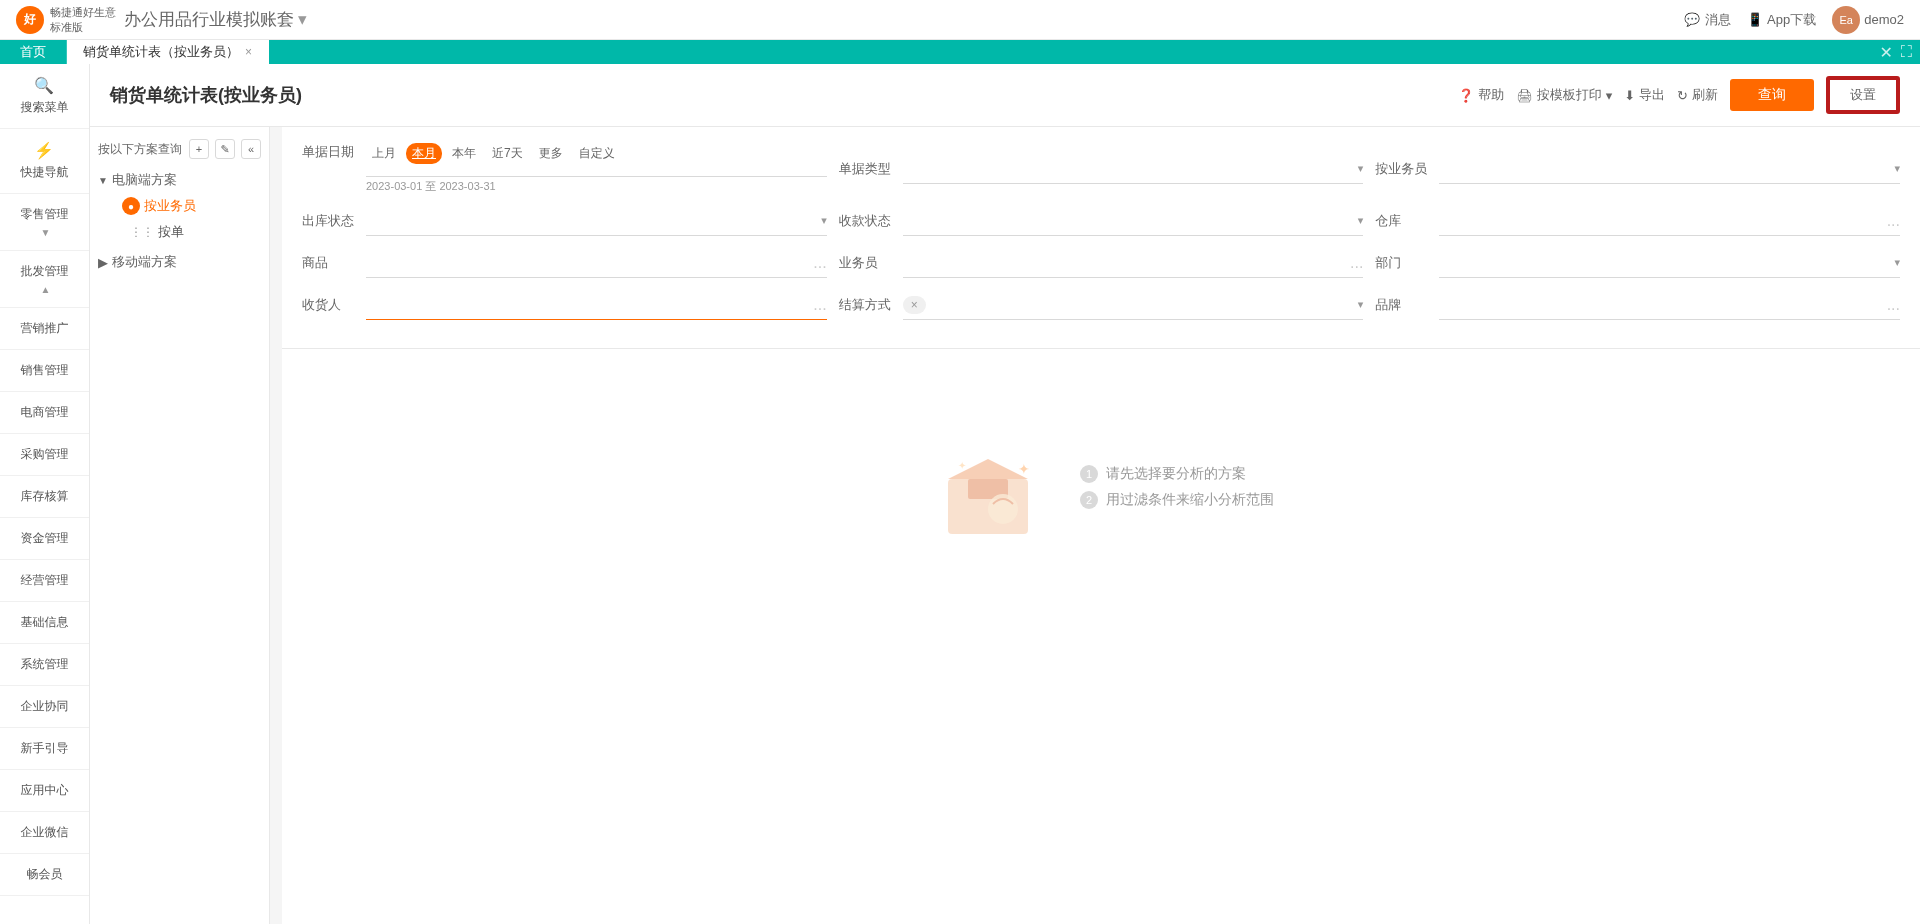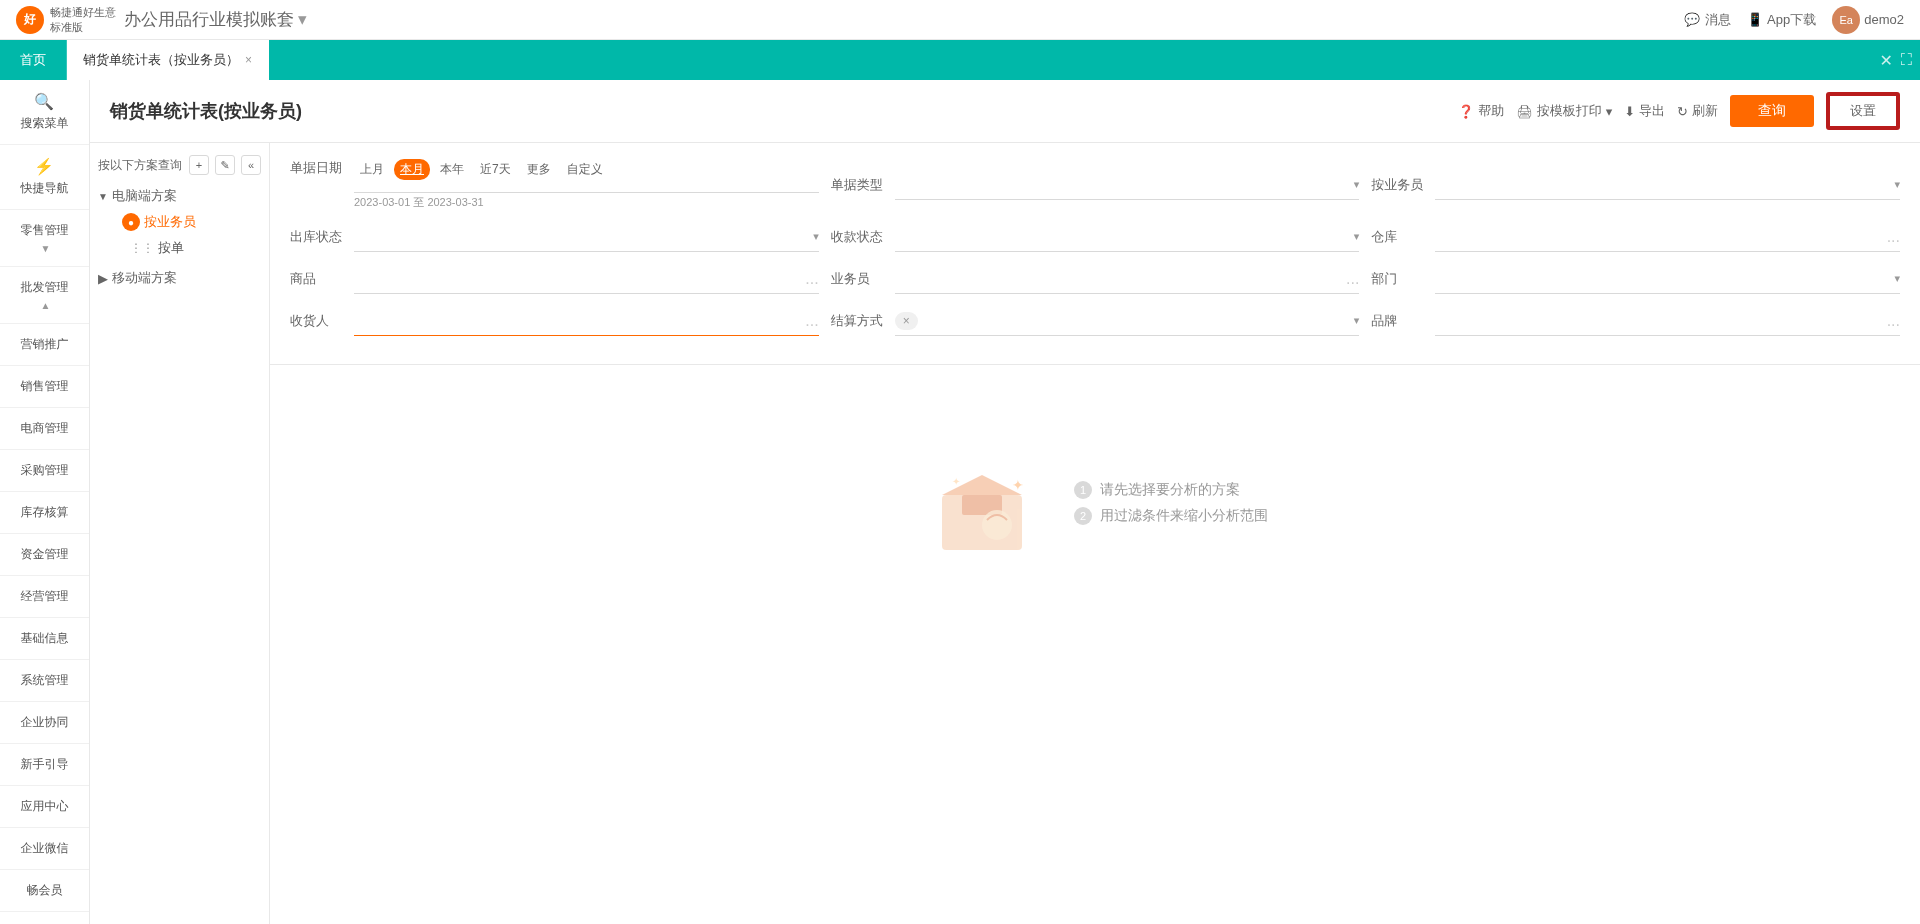--- a/index.html
+++ b/index.html
@@ -21,21 +21,21 @@
     .logo-icon { width: 28px; height: 28px; background: #ff6900; border-radius: 50%; display: flex; align-items: center; justify-content: center; color: #fff; font-size: 12px; font-weight: bold; }
     .logo-text { font-size: 11px; color: #666; line-height: 1.3; }
     .breadcrumb-area { display: flex; align-items: center; gap: 4px; color: #666; font-size: 17px; }
     .breadcrumb-dropdown { color: #999; cursor: pointer; }
     .top-header-right { display: flex; align-items: center; gap: 16px; }
     .top-right-item { display: flex; align-items: center; gap: 4px; color: #666; font-size: 13px; cursor: pointer; }
     .avatar { width: 28px; height: 28px; border-radius: 50%; background: #d4845a; display: flex; align-items: center; justify-content: center; color: #fff; font-size: 12px; overflow: hidden; }
 
     
     .tab-bar {
-      height: 40px;
+      height: 24px;
       background: #00b8a9;
       display: flex;
       align-items: center;
       padding: 0 0 0 0;
     }
     .tab-item {
       height: 40px;
       display: flex;
       align-items: center;
       padding: 0 16px;
@@ -92,21 +92,21 @@
       display: flex;
       align-items: center;
       justify-content: space-between;
       border-bottom: 1px solid #e8e8e8;
     }
     .page-title { font-size: 18px; font-weight: bold; color: #333; }
     .page-header-actions { display: flex; align-items: center; gap: 12px; }
     .page-action-btn { display: flex; align-items: center; gap: 4px; color: #666; font-size: 13px; cursor: pointer; }
 
     
-    .inner-layout { display: flex; flex: 1; overflow: hidden; }
+    .inner-layout { display: flex; flex: 1; overflow: hidden; gap: 12px; }
 
     
     .left-panel {
       width: 180px;
       background: #fff;
       border-right: 1px solid #e8e8e8;
       padding: 8px;
       overflow-y: auto;
       flex-shrink: 0;
     }

